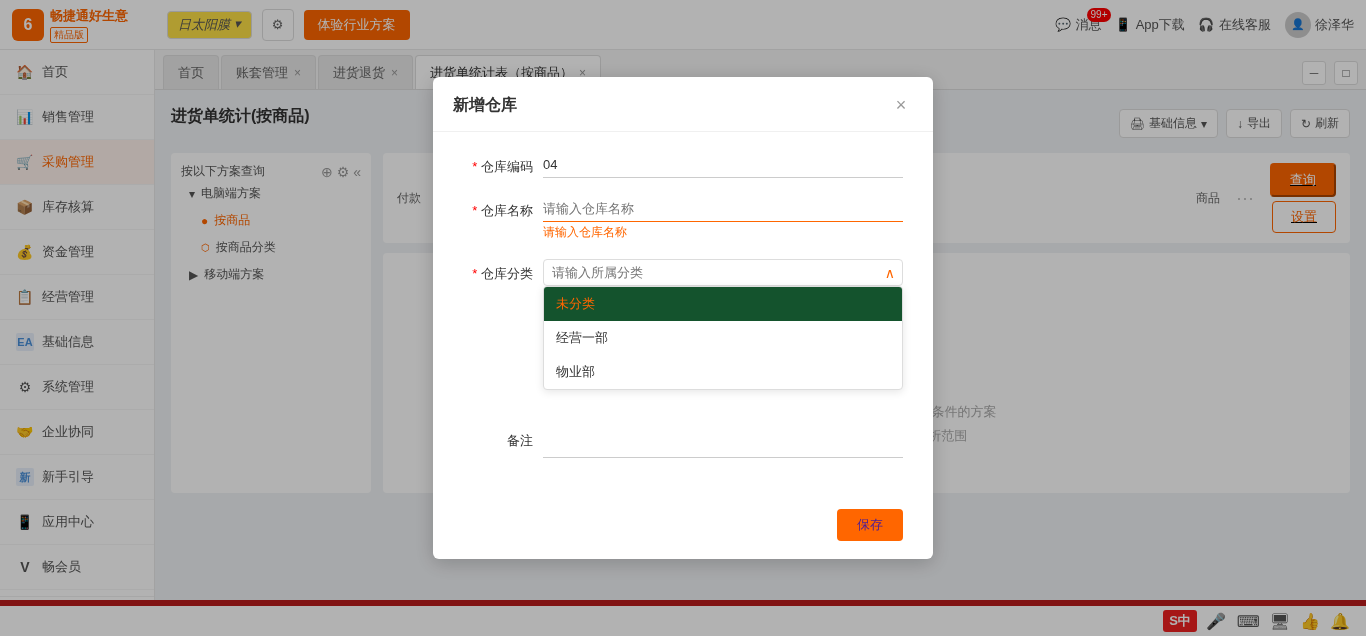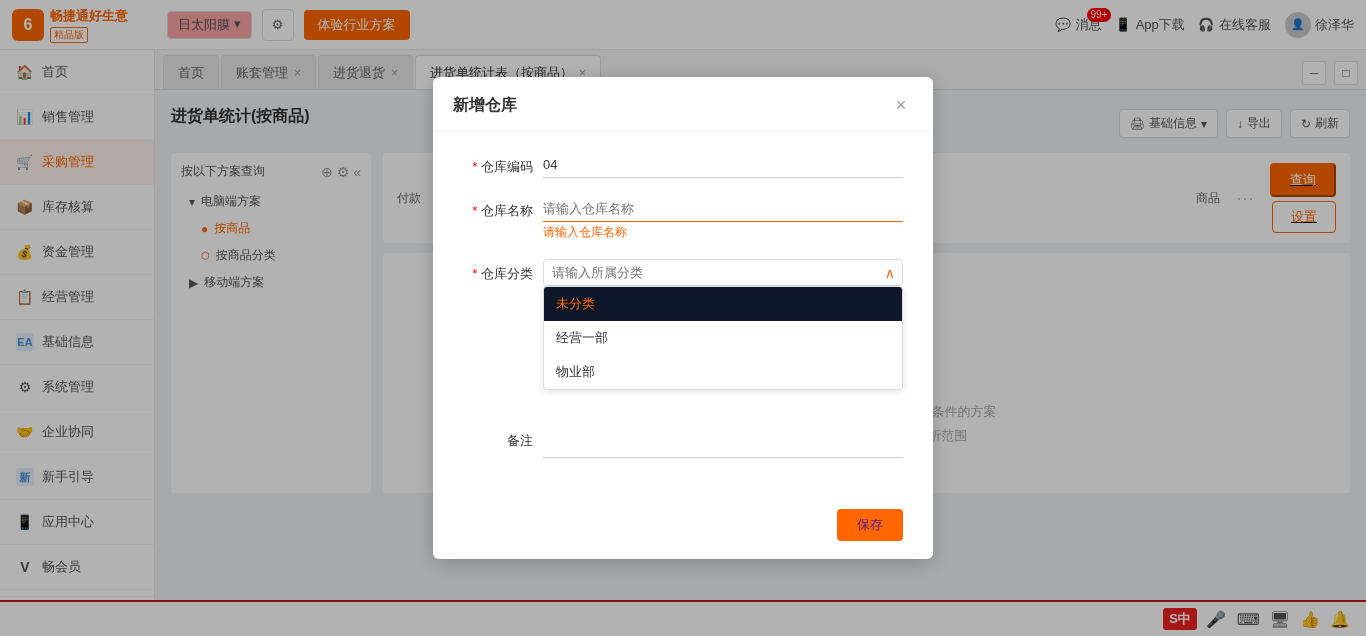--- a/index.html
+++ b/index.html
@@ -34,21 +34,22 @@
     .header-center {
       flex: 1;
       display: flex;
       align-items: center;
       gap: 10px;
     }
     .store-selector {
       display: flex; gap: 4px;
       border: 1px solid #ddd; border-radius: 4px;
       padding: 4px 10px; cursor: pointer; color: #555;
-      background: #fca5a5;
+      background: #fde047;
+      font-style: italic;
     }
     .gear-btn {
       width: 32px; height: 32px;
       border: 1px solid #ddd; border-radius: 4px;
       display: flex; align-items: center; justify-content: center;
       cursor: pointer; color: #666;
     }
     .trial-btn {
       background: #f60;
       color: #fff;
@@ -197,21 +198,20 @@
     .two-col {
       display: flex; gap: 12px; height: 340px;
     }
     .tree-panel {
       width: 200px; min-width: 200px;
       background: #fff; border-radius: 4px;
       padding: 10px;
     }
     .tree-header {
       display: flex; align-items: flex-end; justify-content: space-between;
-      margin-bottom: 8px;
     }
     .tree-title { font-size: 12px; color: #555; }
     .tree-actions { display: flex; gap: 4px; }
     .tree-action { cursor: pointer; color: #999; font-size: 14px; }
     .tree-item { 
       padding: 5px 8px; cursor: pointer; font-size: 12px; color: #555;
       display: flex; align-items: center; gap: 6px;
       border-radius: 3px;
     }
     .tree-item.active { color: #f60; }
@@ -330,21 +330,21 @@
       box-shadow: 0 2px 8px rgba(0,0,0,0.1);
       z-index: 200;
       overflow: hidden;
     }
     .dropdown-item {
       padding: 8px 12px;
       cursor: pointer;
       font-size: 13px;
       color: #333;
     }
-    .dropdown-item.selected { background: #0f172a; color: #f60; }
+    .dropdown-item.selected { background: #14532d; color: #f60; }
 
     .form-textarea {
       width: 100%;
       border: none;
       border-bottom: 1px solid #ccc;
       padding: 5px 0;
       font-size: 13px;
       outline: none;
       color: #333;
       background: transparent;
@@ -627,20 +627,20 @@
           <textarea class="form-textarea" style=""></textarea>
         </div>
       </div>
     </div>
     <div class="modal-footer">
       <button class="btn-save">保存</button>
     </div>
   </div>
 </div>
 
-<div style="position:fixed;bottom:0;left:0;right:0;height:36px;background:#fff;border-top:2px solid #b91c1c;display:flex;align-items:center;justify-content:flex-end;padding:0 16px;gap:10px;z-index:50;">
+<div style="position:fixed;bottom:0;left:0;right:0;height:36px;background:#fff;border-top:6px solid #b91c1c;display:flex;align-items:center;justify-content:flex-end;padding:0 16px;gap:10px;z-index:50;">
   <span style="font-weight:bold;color:#fff;background:#e22;border-radius:3px;padding:2px 6px;font-size:13px;cursor:pointer;">S中</span>
   <span style="font-size:16px;cursor:pointer;color:#555;">🎤</span>
   <span style="font-size:16px;cursor:pointer;color:#555;">⌨</span>
   <span style="font-size:16px;cursor:pointer;color:#555;">🖥</span>
   <span style="font-size:16px;cursor:pointer;color:#555;">👍</span>
   <span style="font-size:16px;cursor:pointer;color:#555;">🔔</span>
 </div>
 
 </body></html>

